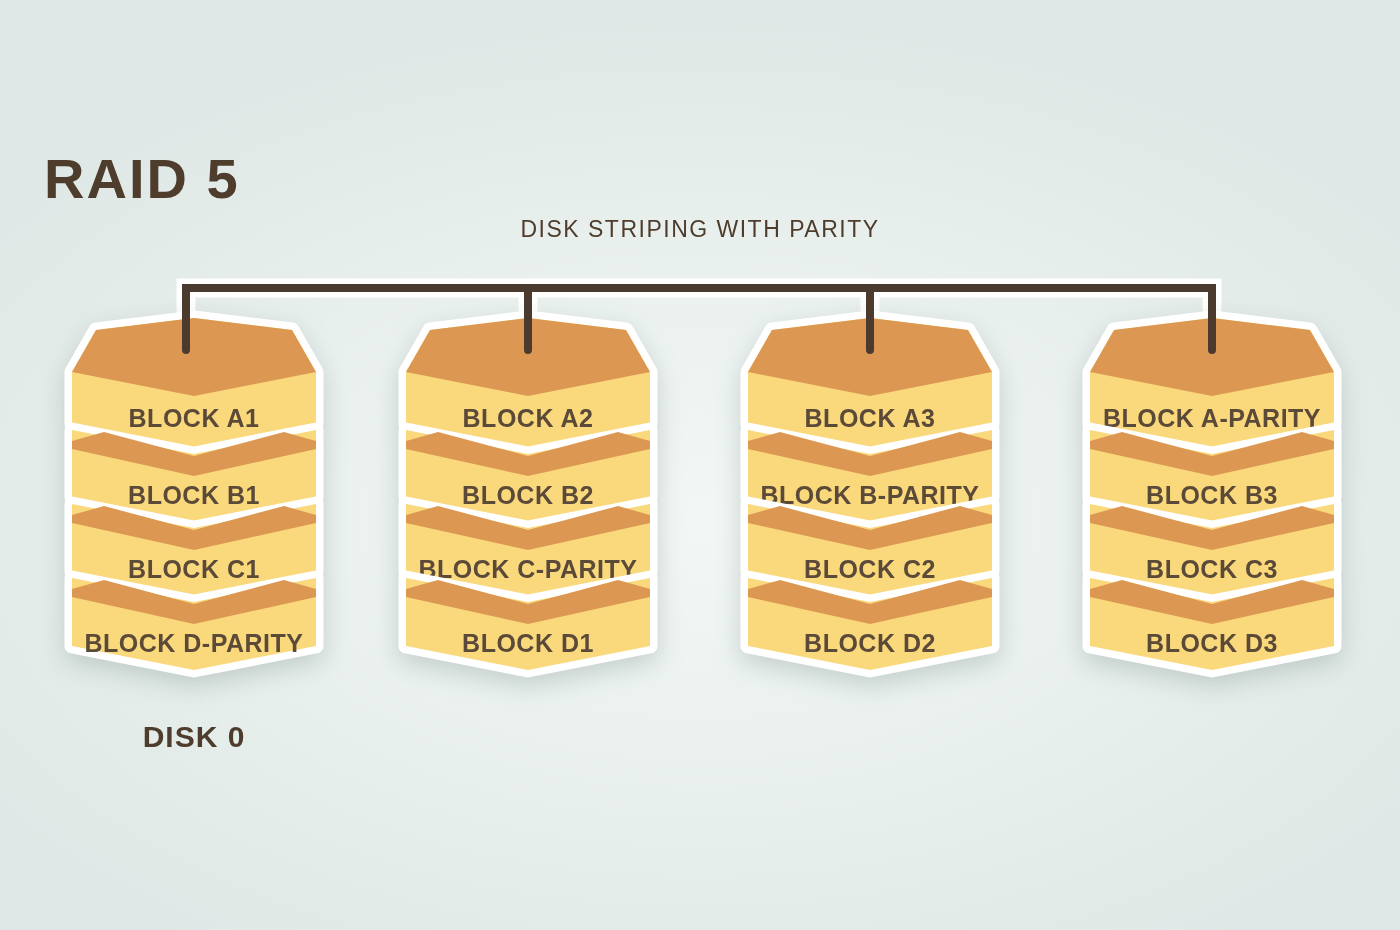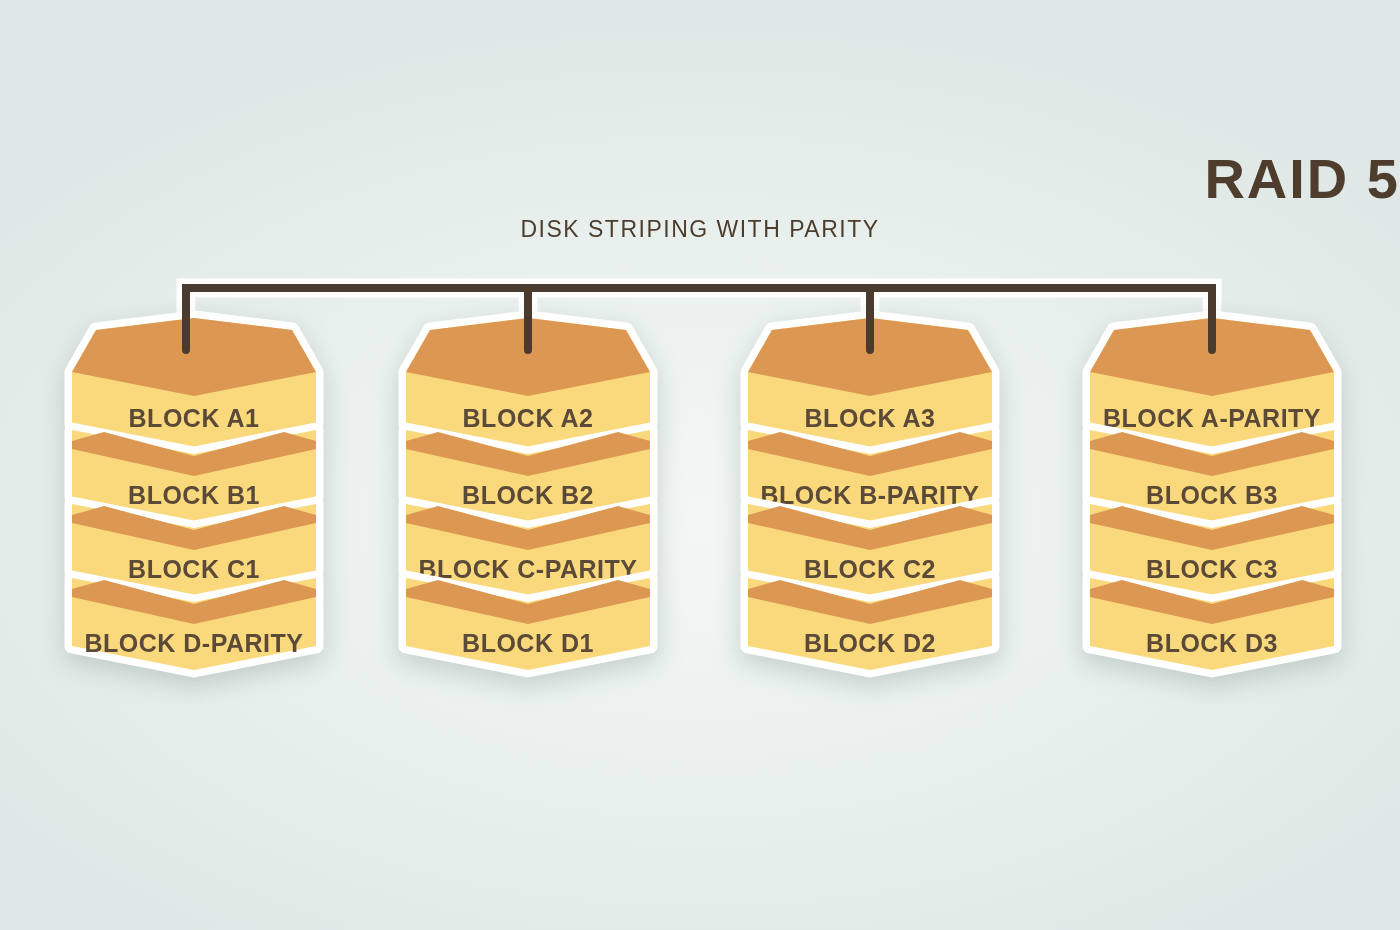--- a/index.html
+++ b/index.html
@@ -17,23 +17,24 @@
     font-family: "Liberation Sans", sans-serif;
     background: var(--background);
   }
   .stage {
     position:relative; width:1400px; height:930px; overflow:hidden;
     background: radial-gradient(ellipse 900px 520px at 50% 56%,
                 #F2F7F5 0%, #EAF1EF 45%, #E3EBE9 80%, #DFE8E6 100%);
   }
   .title {
     position:absolute; top:146px; left:0; width:100%;
-    text-align:right;
+    text-align:left;
     font-size:56px; font-weight:800; letter-spacing:2px;
     color: var(--heading-text);
+    padding-left: 44px;
   }
   .subtitle {
     position:absolute; top:216px; left:0; width:100%;
     text-align:center;
     font-size:23px; font-weight:normal; letter-spacing:1.5px;
     color: var(--heading-text);
   }
   .bus {
     position:absolute; left:0; top:0; width:1400px; height:930px;
     pointer-events:none;
@@ -89,20 +90,21 @@
         <polygon class="sil" points="4,192 126,216 248,192 248,260 126,284 4,260"></polygon>
         <polygon class="topface" points="4,203 36,194 126,218 216,194 248,203 248,211 126,238 4,211"></polygon>
         <text class="blocklabel" x="126" y="266">BLOCK C1</text>
       </g>
       <g>
         <polygon class="sil" points="4,266 126,290 248,266 248,334 126,358 4,334"></polygon>
         <polygon class="topface" points="4,277 36,268 126,292 216,268 248,277 248,285 126,312 4,285"></polygon>
         <text class="blocklabel" x="126" y="340">BLOCK D-PARITY</text>
       </g>
     </svg>
+    <div class="disk-label">DISK 0</div>
   </div>
 
   <div class="disk d1">
     <svg width="252" height="360" viewBox="0 0 252 360">
       <g>
         <polygon class="sil" points="4,60 28,18 126,6 224,18 248,60 248,112 126,136 4,112"></polygon>
         <polygon class="topface" points="4,60 28,18 126,6 224,18 248,60 126,84"></polygon>
         <text class="blocklabel" x="126" y="115">BLOCK A2</text>
       </g>
       <g>

